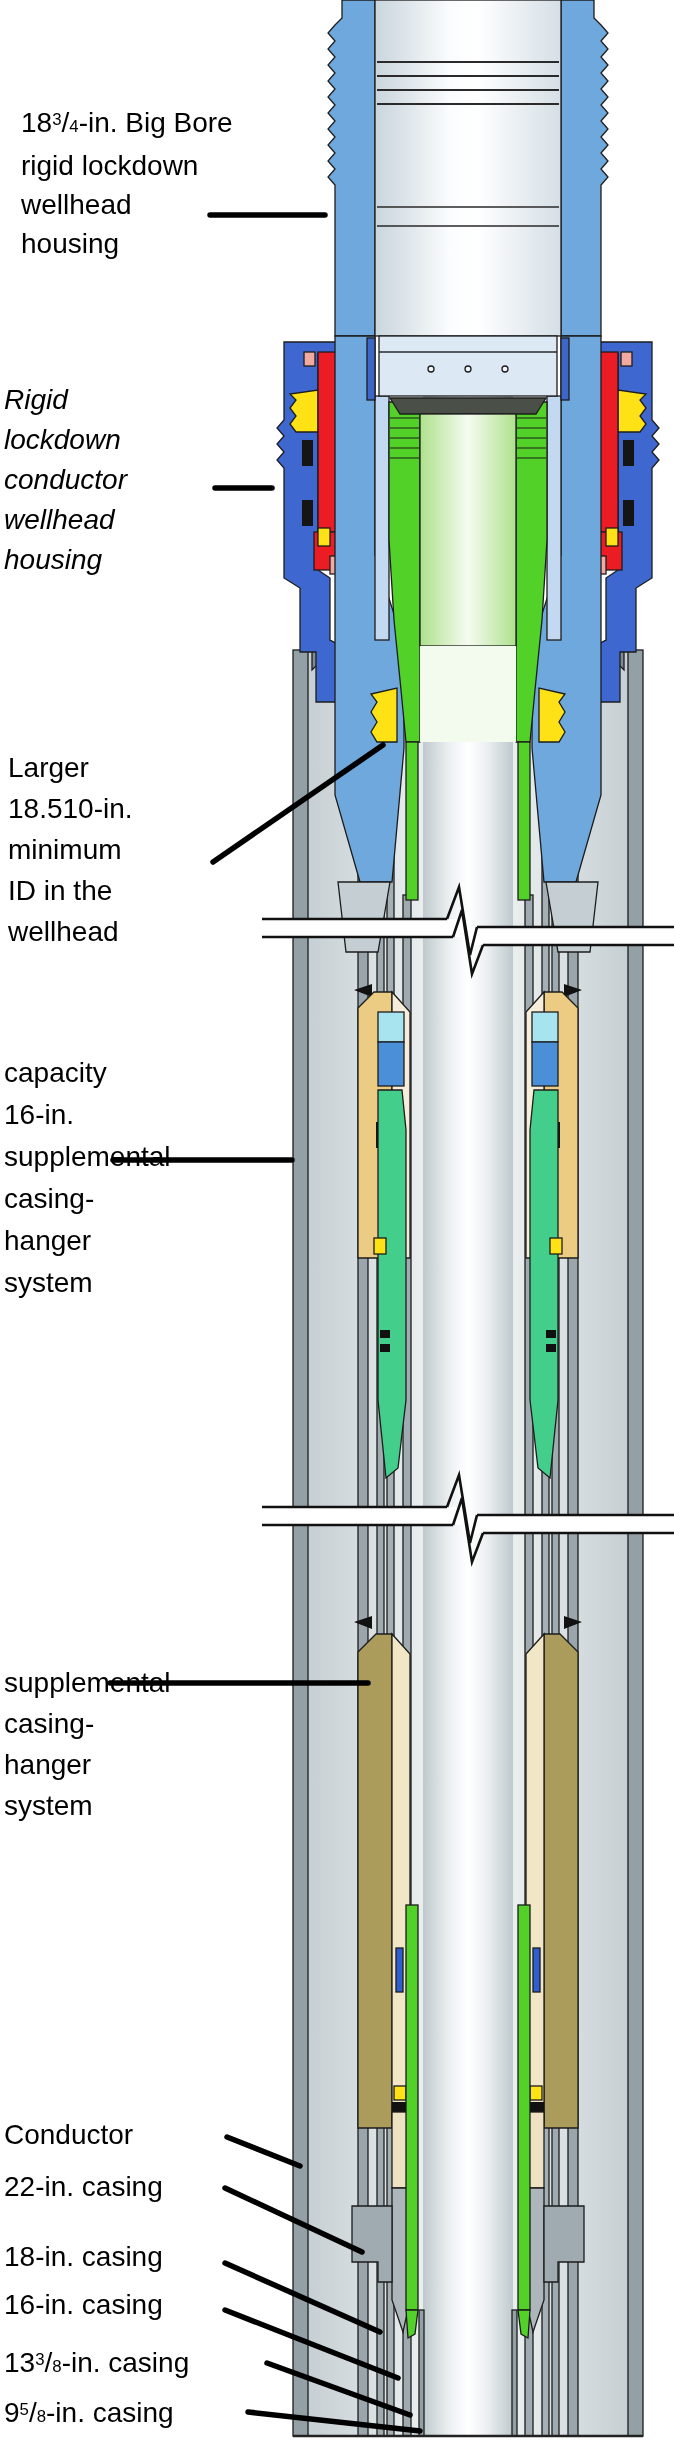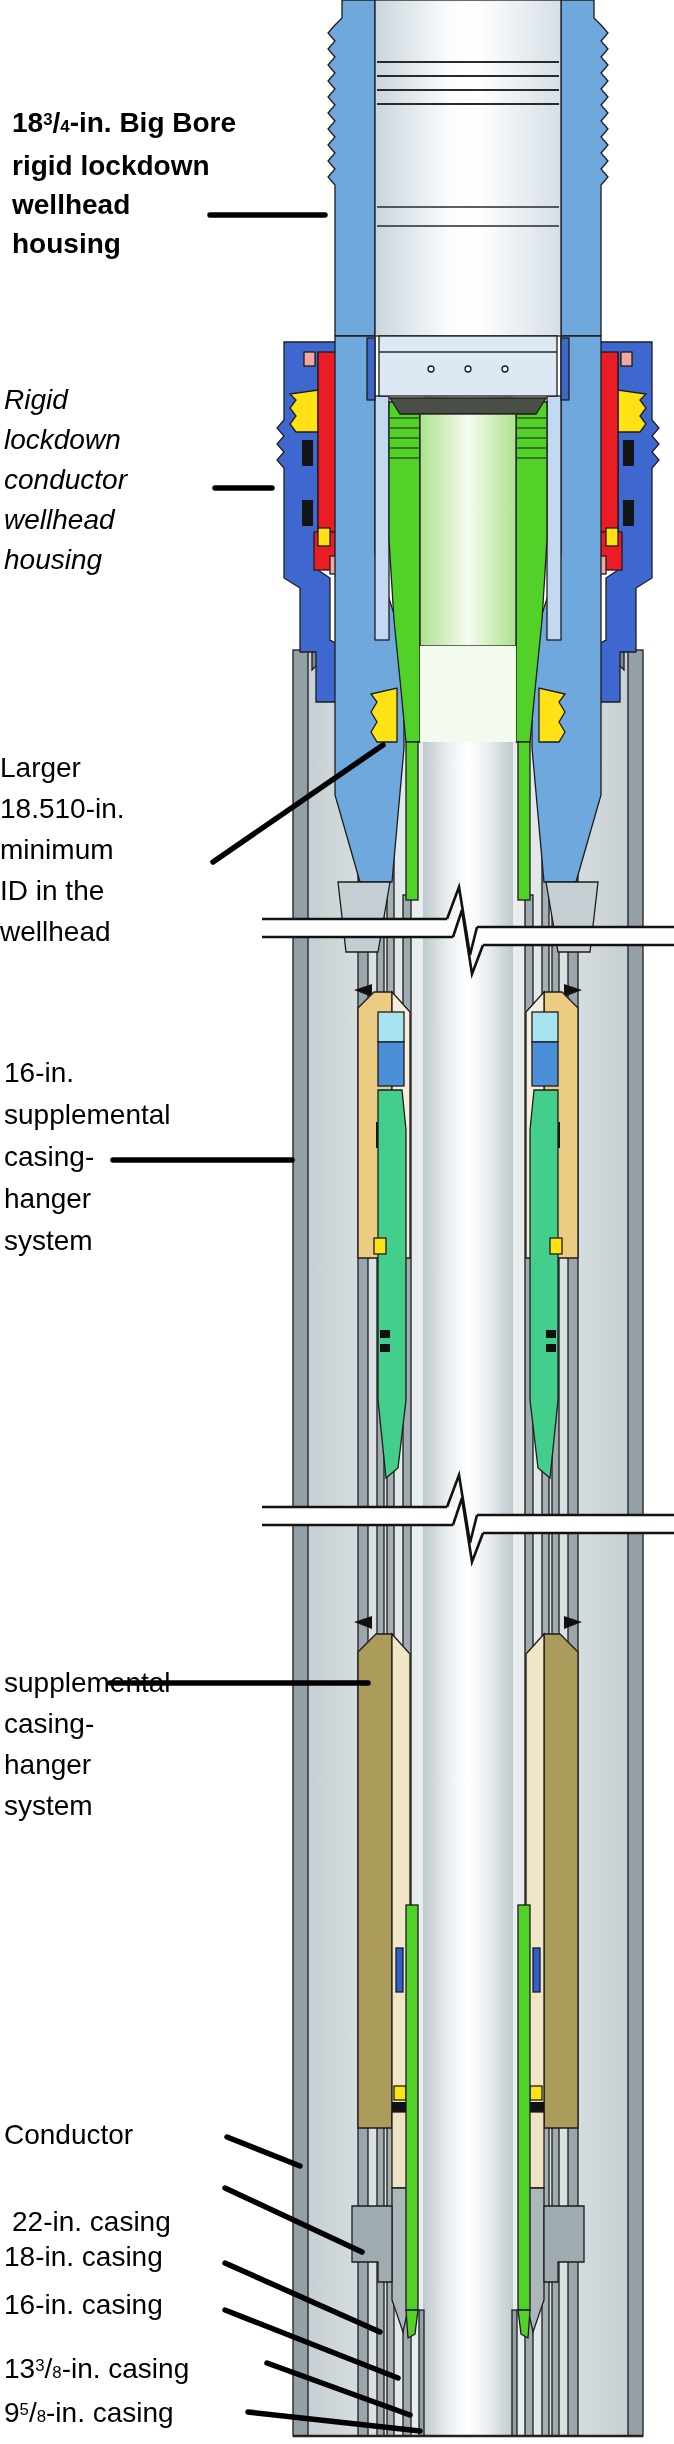--- a/index.html
+++ b/index.html
@@ -157,66 +157,67 @@
       <line x1="110" y1="1683" x2="368" y2="1683"></line>
       <line x1="227" y1="2137" x2="300" y2="2166"></line>
       <line x1="225" y1="2188" x2="362" y2="2252"></line>
       <line x1="225" y1="2263" x2="380" y2="2332"></line>
       <line x1="225" y1="2310" x2="398" y2="2378"></line>
       <line x1="267" y1="2363" x2="410" y2="2415"></line>
       <line x1="248" y1="2412" x2="420" y2="2431"></line>
     </svg>
 
 <div id="labels">
-      <div class="label" style="left: 12px; top: 100px; line-height: 39px; font-weight: bold;">
+      <div class="label" style="left: 21px; top: 100px; line-height: 39px;">
         <div><span>18</span><span class="sup">3</span><span>/</span><span class="den">4</span><span>-in. Big Bore</span></div>
         <div><span>rigid lockdown</span></div>
         <div><span>wellhead</span></div>
         <div><span>housing</span></div>
       </div>
       <div class="label" style="left: 4px; top: 380px; line-height: 40px; font-style: italic;">
         <div><span>Rigid</span></div>
         <div><span>lockdown</span></div>
         <div><span>conductor</span></div>
         <div><span>wellhead</span></div>
         <div><span>housing</span></div>
       </div>
-      <div class="label" style="left: 0; top: 747px; line-height: 41px;">
+      <div class="label" style="left: 8px; top: 747px; line-height: 41px;">
         <div><span>Larger</span></div>
         <div><span>18.510-in.</span></div>
         <div><span>minimum</span></div>
         <div><span>ID in the</span></div>
         <div><span>wellhead</span></div>
       </div>
       <div class="label" style="left: 4px; top: 1052px; line-height: 42px;">
+        <div><span>capacity</span></div>
         <div><span>16-in.</span></div>
         <div><span>supplemental</span></div>
         <div><span>casing-</span></div>
         <div><span>hanger</span></div>
         <div><span>system</span></div>
       </div>
       <div class="label" style="left: 4px; top: 1662px; line-height: 41px;">
         <div><span>supplemental</span></div>
         <div><span>casing-</span></div>
         <div><span>hanger</span></div>
         <div><span>system</span></div>
       </div>
       <div class="label" style="left: 4px; top: 2118px; line-height: 34px;">
         <div><span>Conductor</span></div>
       </div>
-      <div class="label" style="left: 12px; top: 2170px; line-height: 34px; margin-top: 35px;">
+      <div class="label" style="left: 4px; top: 2170px; line-height: 34px;">
         <div><span>22-in. casing</span></div>
       </div>
       <div class="label" style="left: 4px; top: 2240px; line-height: 34px;">
         <div><span>18-in. casing</span></div>
       </div>
       <div class="label" style="left: 4px; top: 2288px; line-height: 34px;">
         <div><span>16-in. casing</span></div>
       </div>
-      <div class="label" style="left: 4px; top: 2343px; line-height: 46px; text-align: right;">
+      <div class="label" style="left: 4px; top: 2343px; line-height: 34px; text-align: right;">
         <div><span>13</span><span class="sup">3</span><span>/</span><span class="den">8</span><span>-in. casing</span></div>
       </div>
       <div class="label" style="left: 4px; top: 2393px; line-height: 34px;">
         <div><span>9</span><span class="sup">5</span><span>/</span><span class="den">8</span><span>-in. casing</span></div>
       </div>
     </div>
 
 </div>
 
 </body></html>

